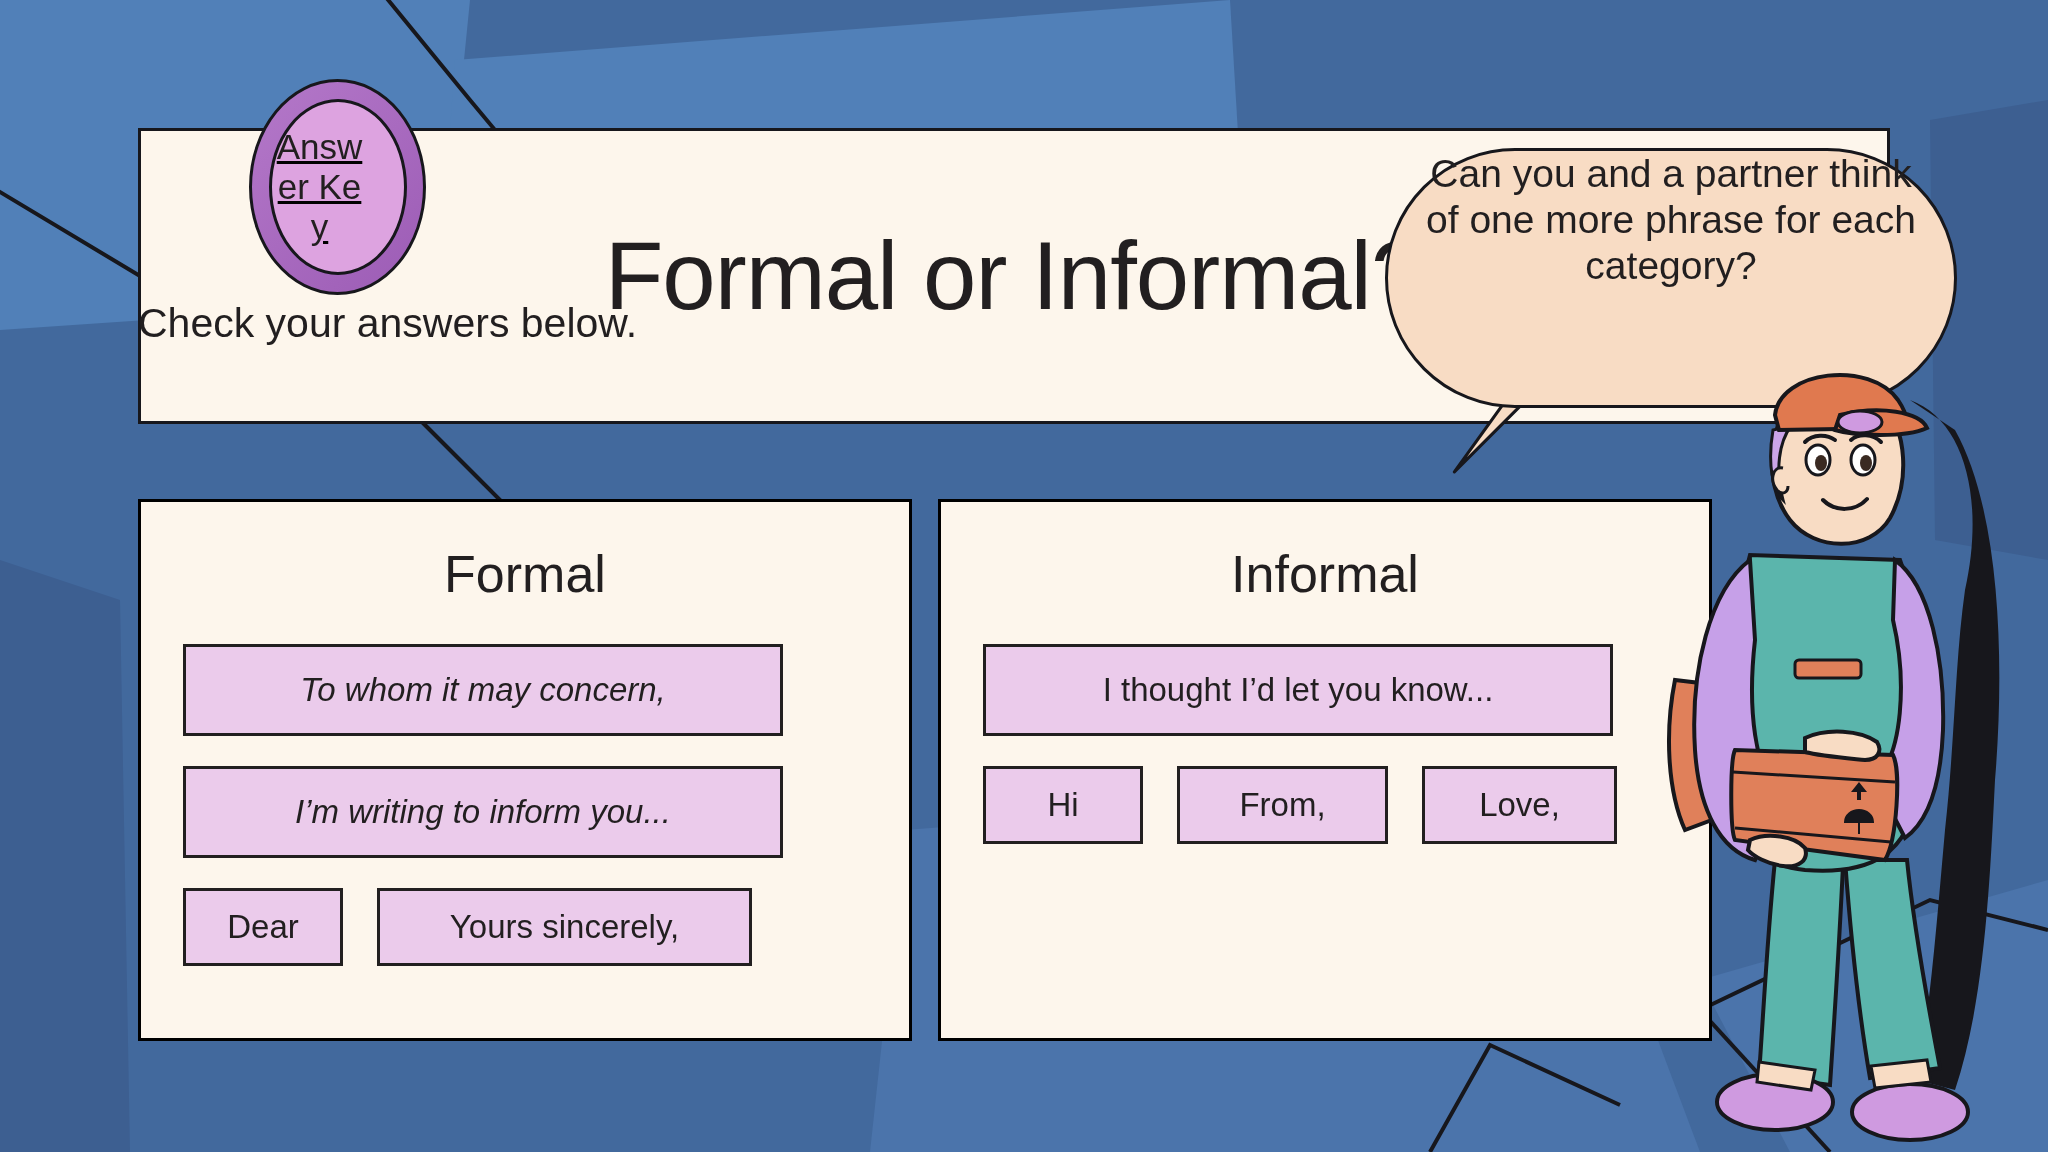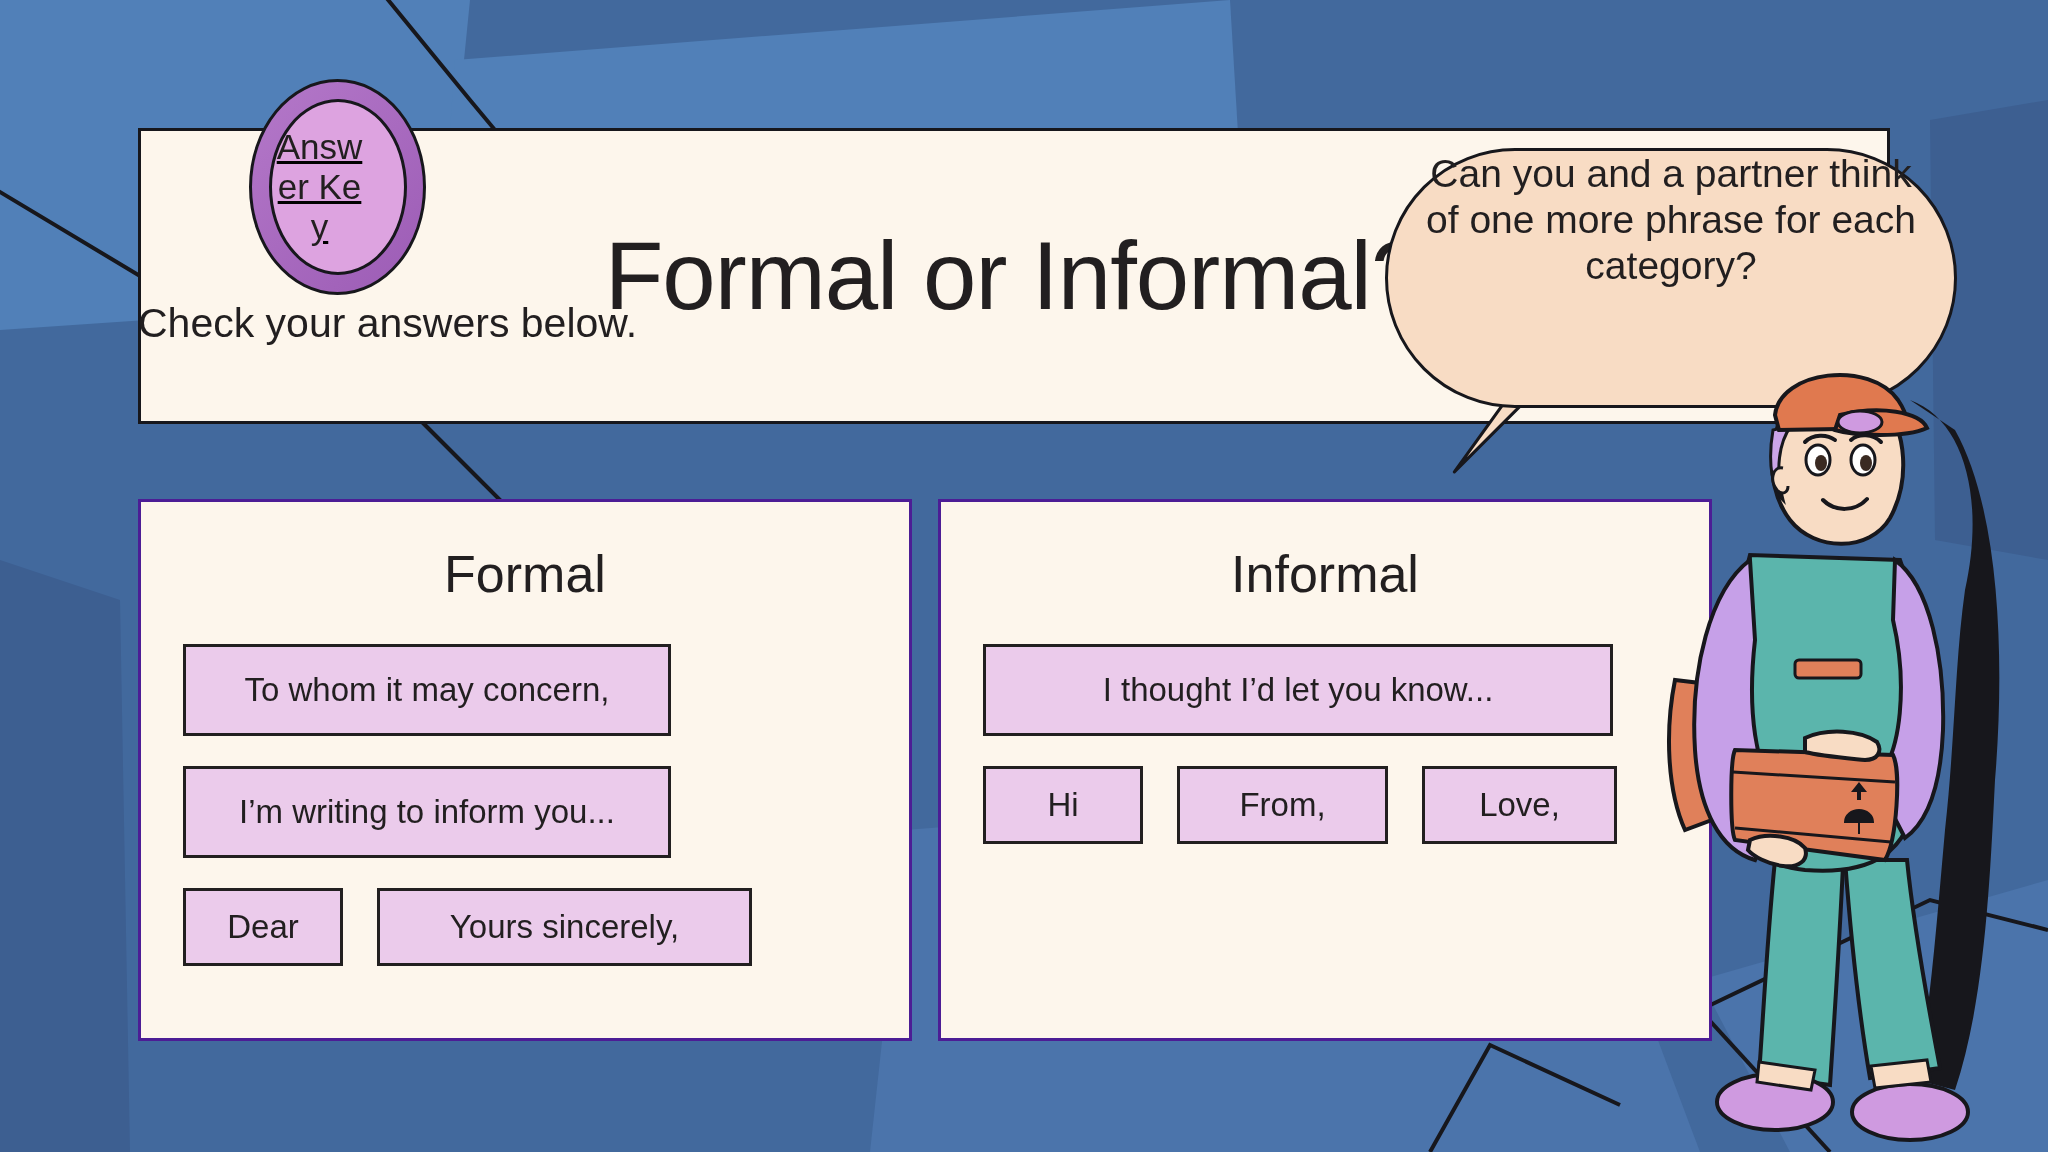--- a/index.html
+++ b/index.html
@@ -59,35 +59,35 @@
     font-size:39px;line-height:1.18;color:#221f20;text-align:center;width:500px;
   }
   #speech-tail-outline{
     position:absolute;left:1455px;top:368px;width:92px;height:104px;
     pointer-events:none;
   }
 
   
   .panel{
     position:absolute;top:499px;height:542px;
-    background:#fdf6ec;border:3px solid #4c1d95;box-sizing:border-box;
+    background:#fdf6ec;border:3px solid #000000;box-sizing:border-box;
   }
   #panel-formal{left:138px;width:774px;}
   #panel-informal{left:904px;width:774px;margin-left:34px;}
   .panel-title{
     text-align:center;font-size:52px;color:#221f20;margin-top:42px;
   }
   .chip-area{padding:0 0 0 0;margin-top:40px;}
   .chip-row{display:flex;gap:34px;margin:0 0 30px 0;padding-left:42px;}
   .chip{
     background:#ebcbeb;border:3px solid #221f20;box-sizing:border-box;
     display:flex;align-items:center;justify-content:center;
     font-size:33px;color:#221f20;text-align:center;
   }
-  .chip.wide{width:488px;height:92px;}
+  .chip.wide{width:600px;height:92px;font-style:italic;}
   .chip.wide2{width:630px;height:92px;}
   .chip.sm{height:78px;}
 
   
   #illustration{position:absolute;left:1655px;top:360px;width:400px;height:792px;}
 </style>
 </head>
 <body>
 
 <div id="stage">

